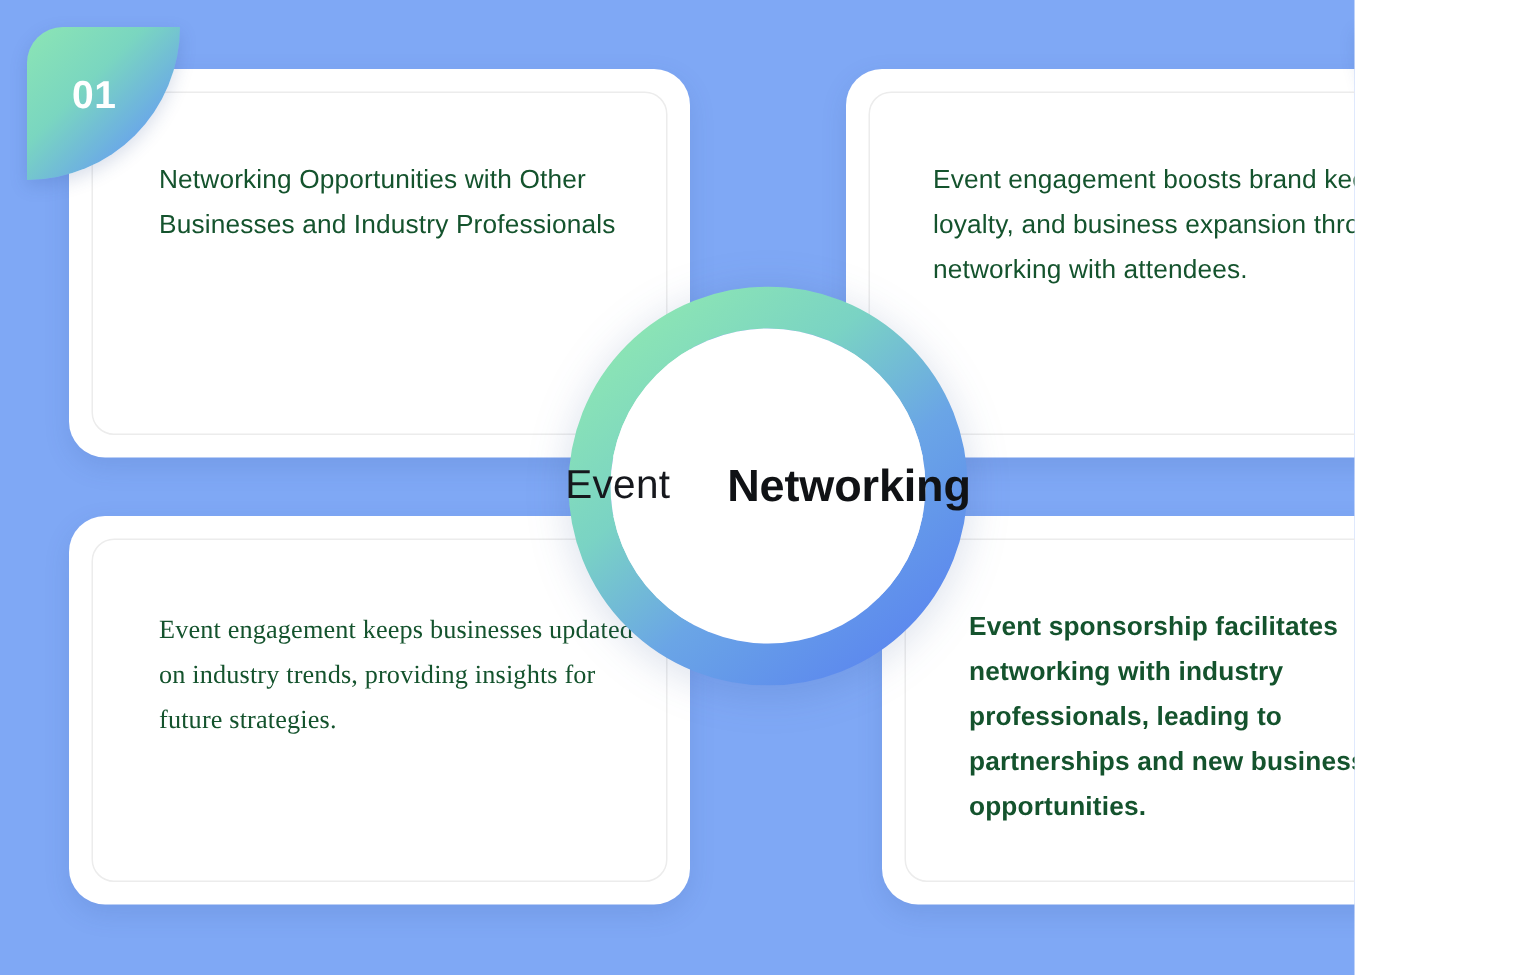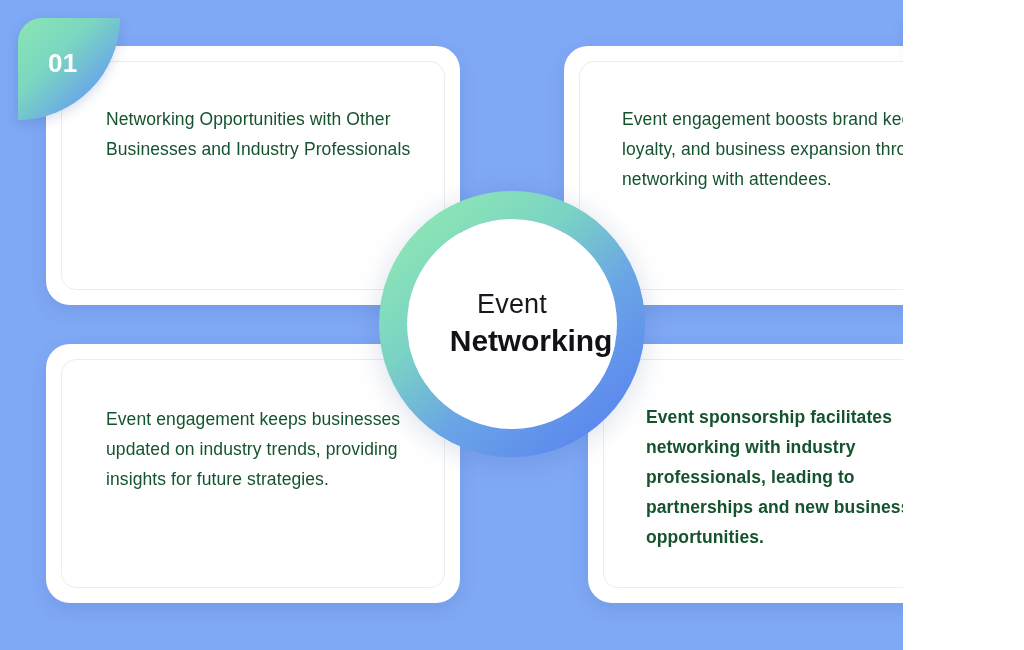--- a/index.html
+++ b/index.html
@@ -55,21 +55,21 @@
     position: absolute;
     top: 58px;
     font-size: 17.5px;
     line-height: 30px;
     color: #14532d;
     letter-spacing: 0.1px;
     white-space: pre-line;
   }
   .pos-tl .card-text { left: 60px; right: 38px; }
   .pos-tr .card-text { left: 58px; right: 34px; }
-  .pos-bl .card-text { left: 60px; right: 34px; top: 60px; }
+  .pos-bl .card-text { left: 60px; right: 34px; top: 60px; font-family: Liberation Serif, serif; }
   .pos-br .card-text { left: 58px; right: 38px; top: 58px; font-weight: bold; }
 
   
   .badge {
     position: absolute;
     width: 74px;
     height: 74px;
     color: #ffffff;
     font-size: 26px;
     font-weight: 700;
@@ -130,21 +130,21 @@
   }
   .hub-core {
     position: absolute;
     left: 28px;
     top: 28px;
     width: 210px;
     height: 210px;
     border-radius: 50%;
     background: #ffffff;
     display: flex;
-    flex-direction: column;
+    flex-direction: row;
     align-items: center;
     justify-content: center;
   }
   .hub-line1 {
     font-size: 27px;
     font-weight: 400;
     color: #16181d;
     line-height: 1.18;
     letter-spacing: 0.2px;
   }

